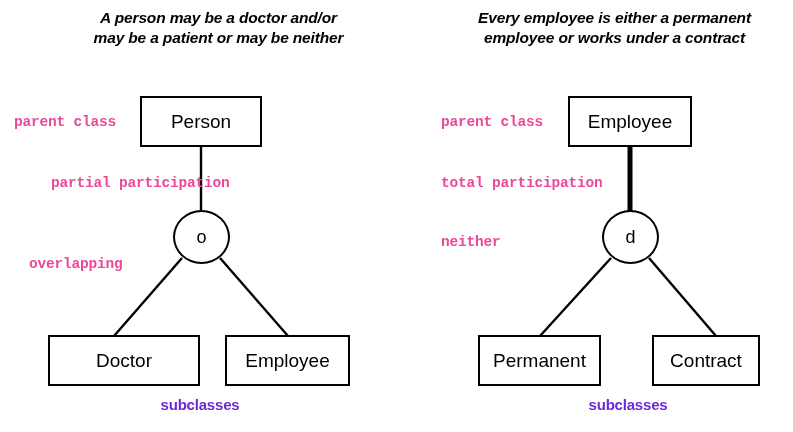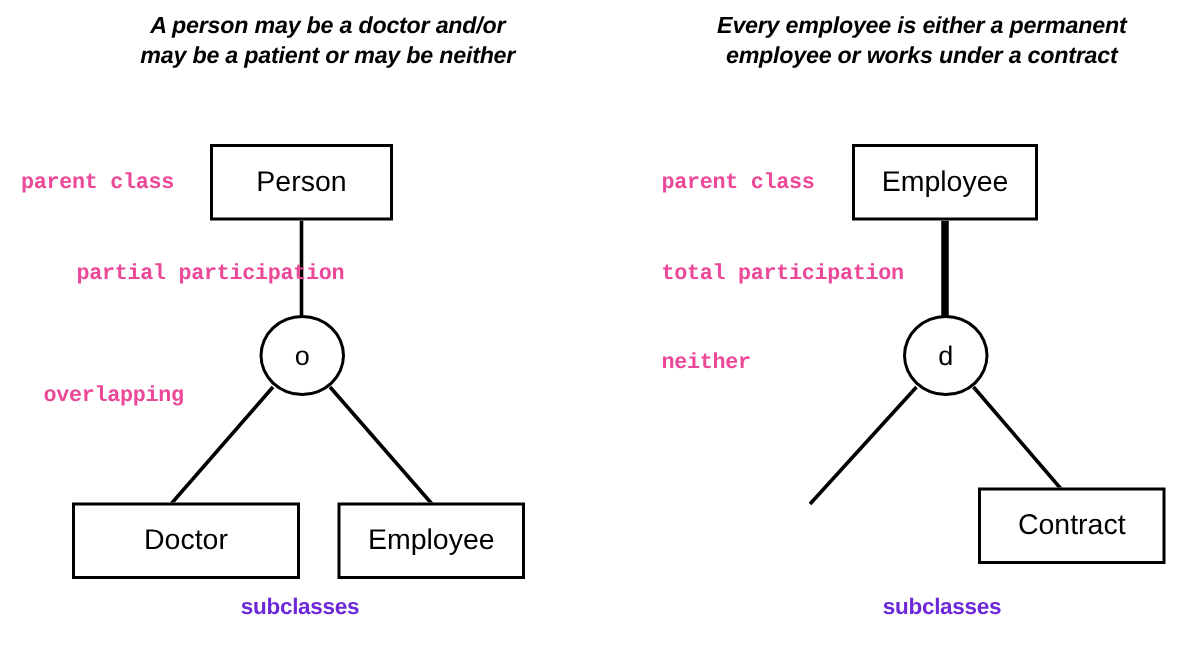--- a/index.html
+++ b/index.html
@@ -158,22 +158,25 @@
   </div>
 
   <div class="entity-box" style="left:568px; top:96px; width:124px; height:51px;">
     <span>Employee</span>
   </div>
 
   <div class="circle-node" style="left:602px; top:210px; width:57px; height:54px;">
     <span>d</span>
   </div>
 
+  <div class="entity-box" style="left:478px; top:335px; width:123px; height:51px;">
+    <span>Permanent</span>
+  </div>
 
-  <div class="entity-box" style="left:652px; top:325px; width:125px; height:51px;">
+  <div class="entity-box" style="left:652px; top:335px; width:108px; height:51px;">
     <span>Contract</span>
   </div>
 
   <div class="note" style="left:441px; top:114px;">parent class</div>
 
   <div class="note" style="left:441px; top:175px;">total participation</div>
 
   <div class="note" style="left:441px; top:234px;">neither</div>
 
   <div class="note-sub" style="left:528px; top:396px; width:200px;">subclasses</div>

